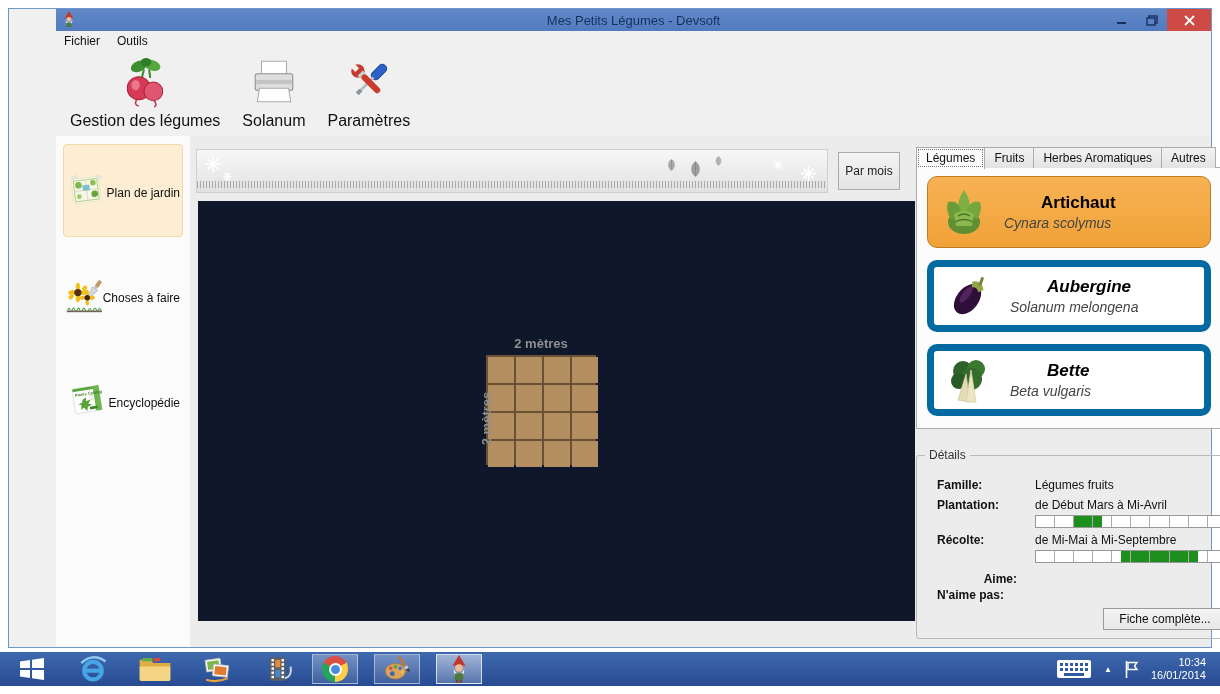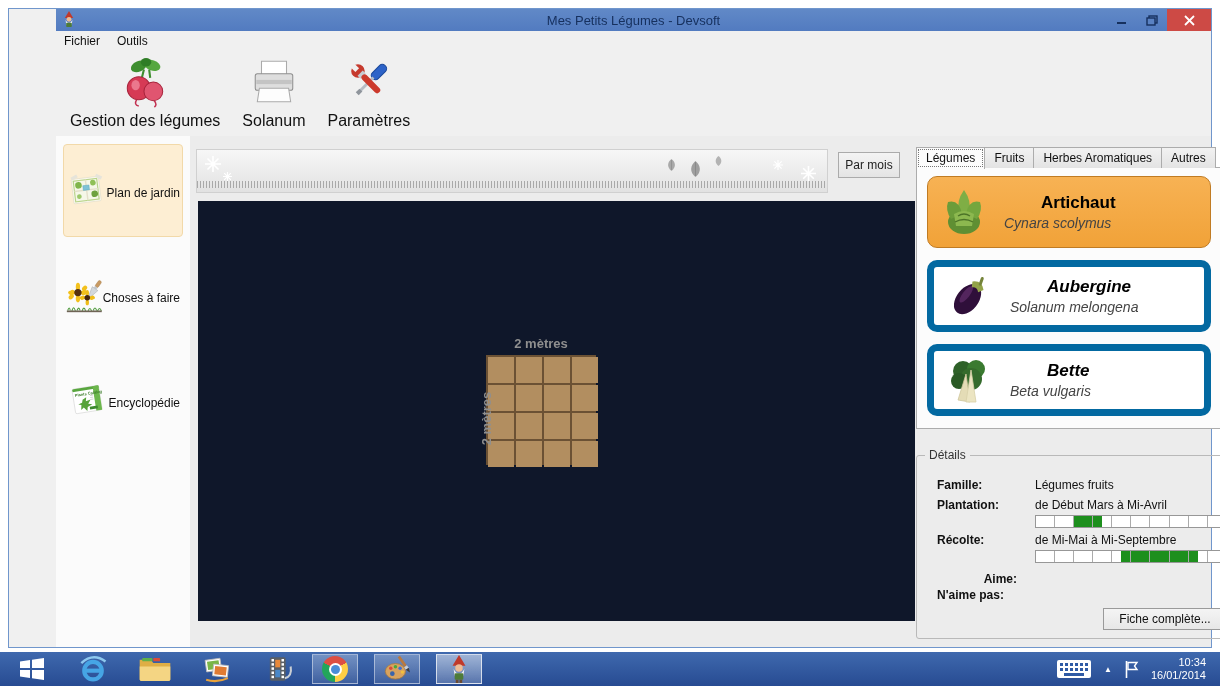--- a/index.html
+++ b/index.html
@@ -38,21 +38,21 @@
   .side-item .sicon { width:86px; height:80px; }
   .side-item .slabel { font-size:12px; color:#111; margin-top:3px; white-space:nowrap; }
 
   
   .ruler { position:absolute; left:140px; top:13px; width:632px; height:44px;
            background:linear-gradient(#f7f7f7,#e2e2e2); border:1px solid #d0d0d0; overflow:hidden; }
   .ruler .grass { position:absolute; left:0; right:0; bottom:4px; height:7px;
            background:repeating-linear-gradient(90deg,#9e9e9e 0 1px, transparent 1px 3px);
            opacity:.85; }
   .ruler .deco { position:absolute; }
-  .parmois-btn { position:absolute; left:782px; top:16px; width:62px; height:26px;
+  .parmois-btn { position:absolute; left:782px; top:16px; width:62px; height:38px;
            background:linear-gradient(#f4f4f4,#e4e4e4); border:1px solid #ababab;
            font-size:12px; color:#222; display:flex; align-items:center; justify-content:center; }
 
   
   .canvas { position:absolute; left:142px; top:65px; width:717px; height:420px; background:#0f172a; }
   .grid-wrap { position:absolute; left:288px; top:135px; }
   .grid-top-label { text-align:center; font-size:13px; font-weight:bold; color:#8f8f8f; margin-bottom:4px; }
   .grid-left-label { position:absolute; left:-26px; top:75px; transform:rotate(-90deg); transform-origin:center;
                      font-size:13px; font-weight:bold; color:#8f8f8f; white-space:nowrap; }
   .garden-grid { display:grid; grid-template-columns:repeat(4,26px); grid-template-rows:repeat(4,26px);

